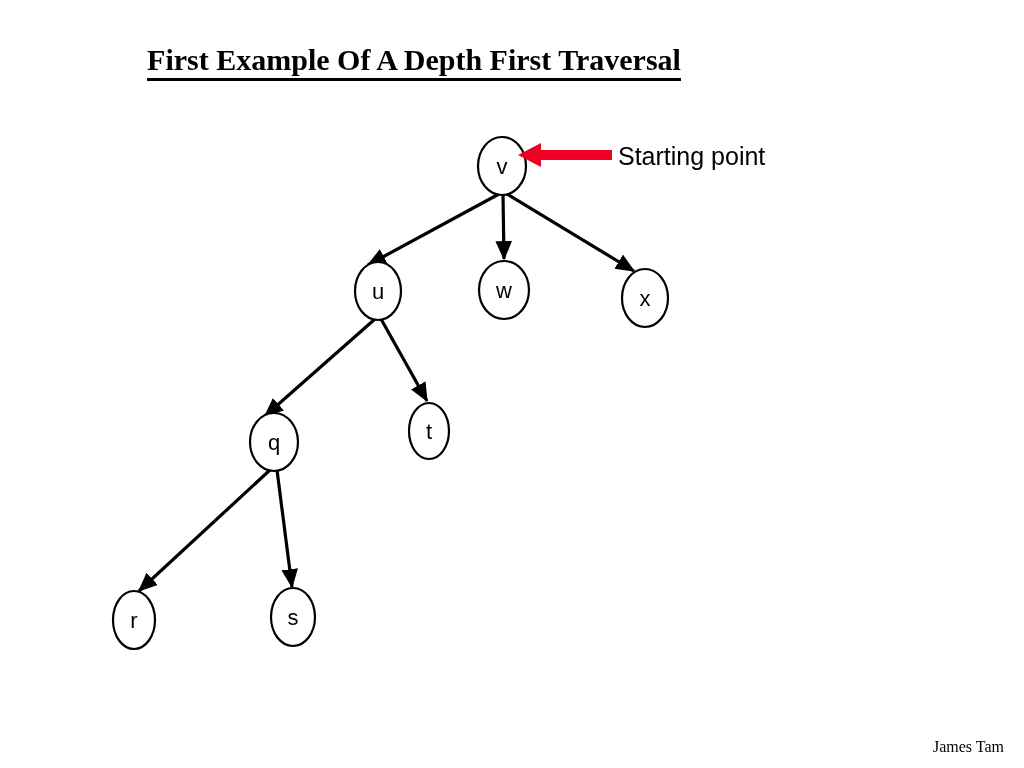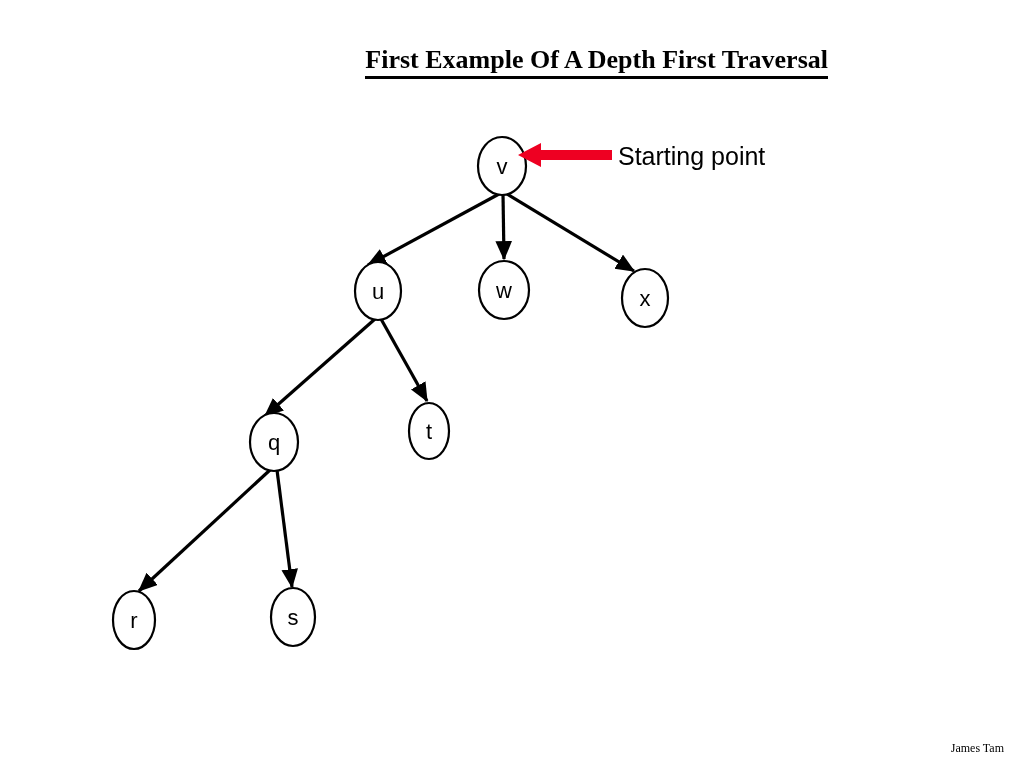--- a/index.html
+++ b/index.html
@@ -19,24 +19,24 @@
     left: 0; top: 0;
     width: 1024px;
     height: 768px;
     background: #ffffff;
   }
   #slide-title {
     position: absolute;
     left: 0;
     top: 40px;
     width: 828px;
-    text-align: right;
+    text-align: center;
     font-family: "Liberation Serif", serif;
     font-weight: bold;
-    font-size: 26px;
+    font-size: 30px;
     line-height: 40px;
     color: #000000;
     white-space: nowrap;
   }
   #slide-title .title-underline {
     border-bottom: 3px solid #000000;
     padding-bottom: 2px;
   }
   #tree-figure {
     position: absolute;
@@ -62,21 +62,21 @@
     font-family: Liberation Sans, sans-serif;
     font-size: 25px;
     color: #000000;
     white-space: nowrap;
   }
   #footer-author {
     position: absolute;
     right: 20px;
     bottom: 12px;
     font-family: "Liberation Serif", serif;
-    font-size: 12px;
+    font-size: 16px;
     color: #000000;
     white-space: nowrap;
   }
 </style>
 </head>
 <body>
 
 <div id="slide">
 
   <div id="slide-title">

